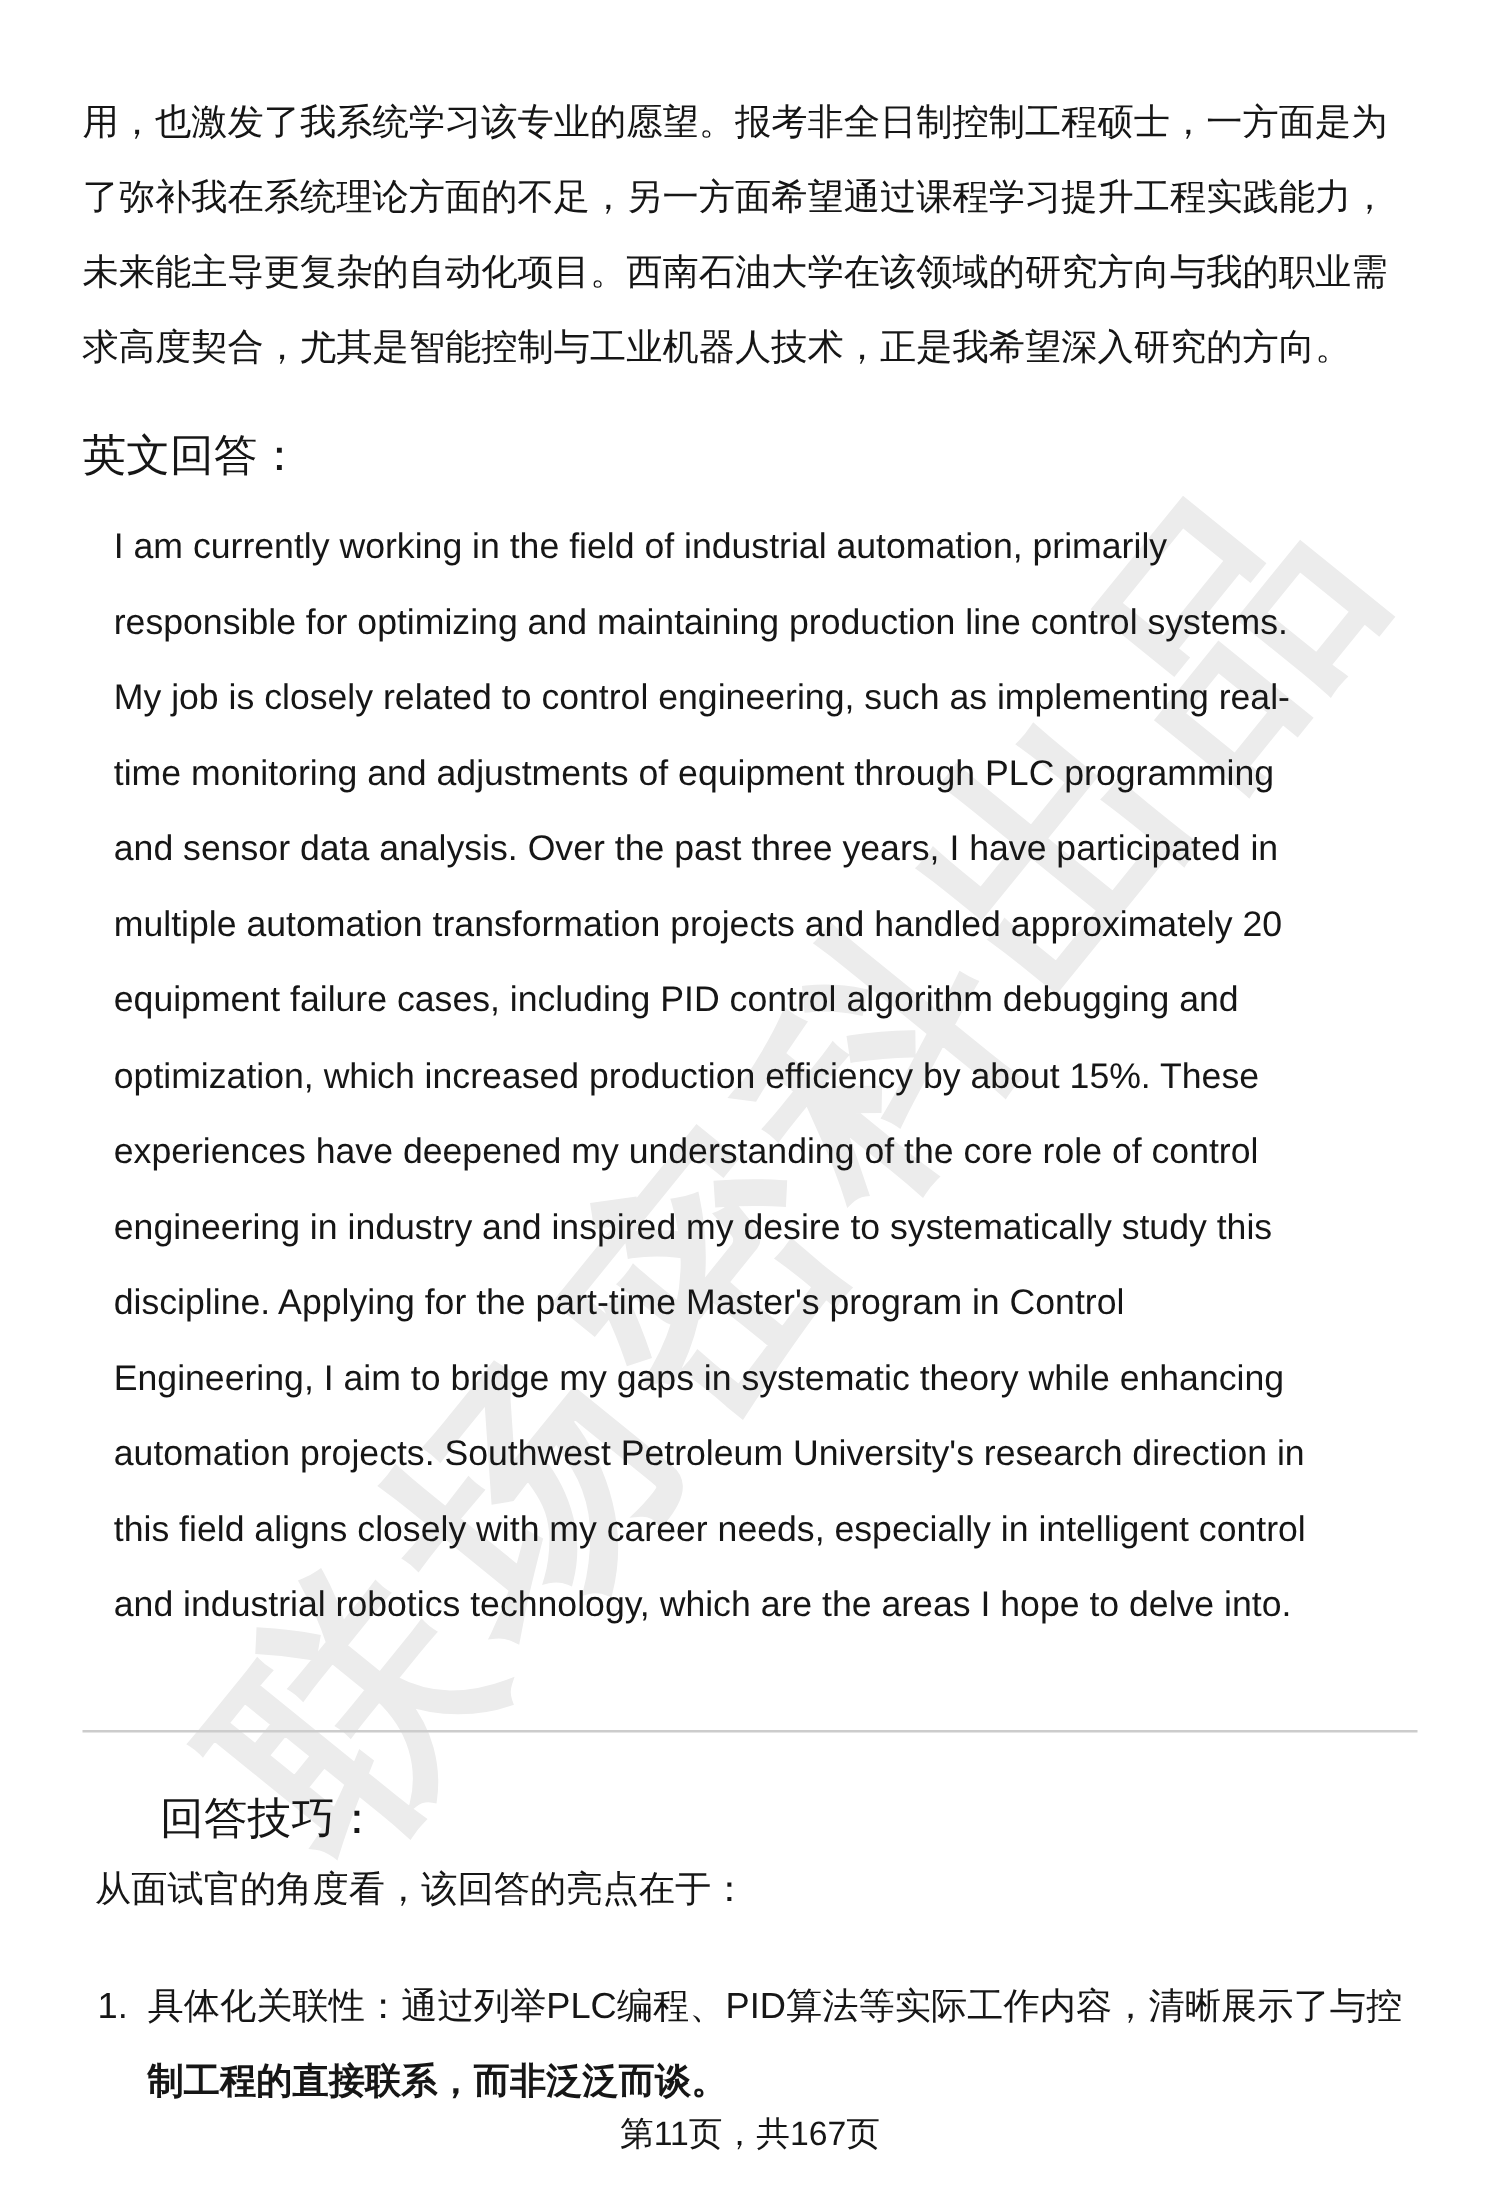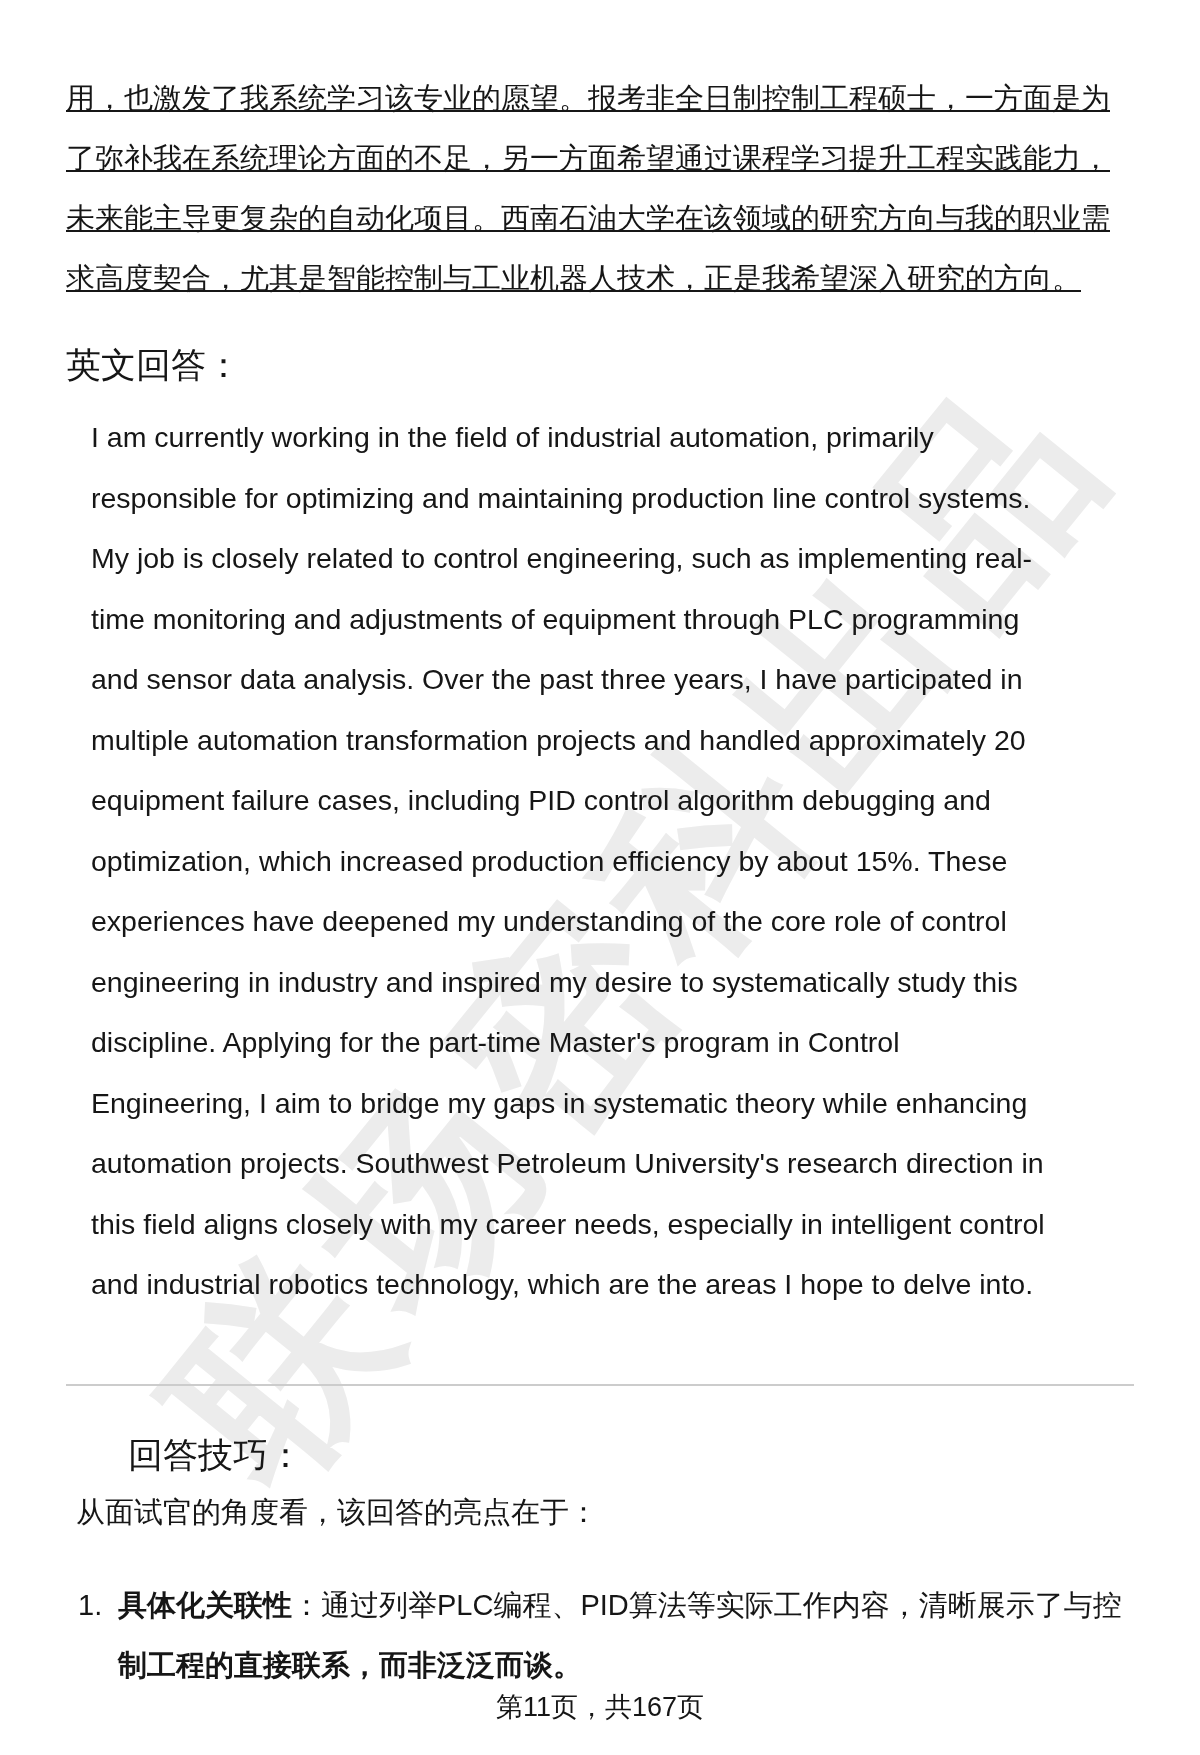--- a/index.html
+++ b/index.html
@@ -32,38 +32,38 @@
     position: absolute;
     left: 66px;
     top: 1384px;
     width: 1068px;
     height: 2px;
     background: #cccccc;
     z-index: 1;
   }
   .tip-line1 { display: flex; }
   .tip-number { display: inline-block; width: 40px; flex: 0 0 40px; }
-  .tip-bold { font-weight: 700; }
+  .tip-bold { font-weight: 400; }
   .footer {
     position: absolute;
     left: 0;
     top: 1688px;
     width: 1200px;
     text-align: center;
     font-size: 27px;
     line-height: 38px;
     z-index: 1;
   }
 </style>
 </head>
 <body style="background: rgb(255, 255, 255); color: rgb(22, 22, 22);">
 
 <div class="watermark" style="color: rgb(236, 236, 236);">联场密科出品</div>
 
-<div class="layer" style="left:66px; top:68px;text-decoration:underline;">
+<div class="layer" style="left:66px; top:68px;">
   <div class="cn-line">用，也激发了我系统学习该专业的愿望。报考非全日制控制工程硕士，一方面是为</div>
   <div class="cn-line">了弥补我在系统理论方面的不足，另一方面希望通过课程学习提升工程实践能力，</div>
   <div class="cn-line">未来能主导更复杂的自动化项目。西南石油大学在该领域的研究方向与我的职业需</div>
   <div class="cn-line">求高度契合，尤其是智能控制与工业机器人技术，正是我希望深入研究的方向。</div>
 </div>
 
 <div class="layer section-label" style="left:66px; top:335px;">英文回答：</div>
 
 <div class="layer" style="left:66px; top:407px;">
   <div class="en-line">I am currently working in the field of industrial automation, primarily</div>

